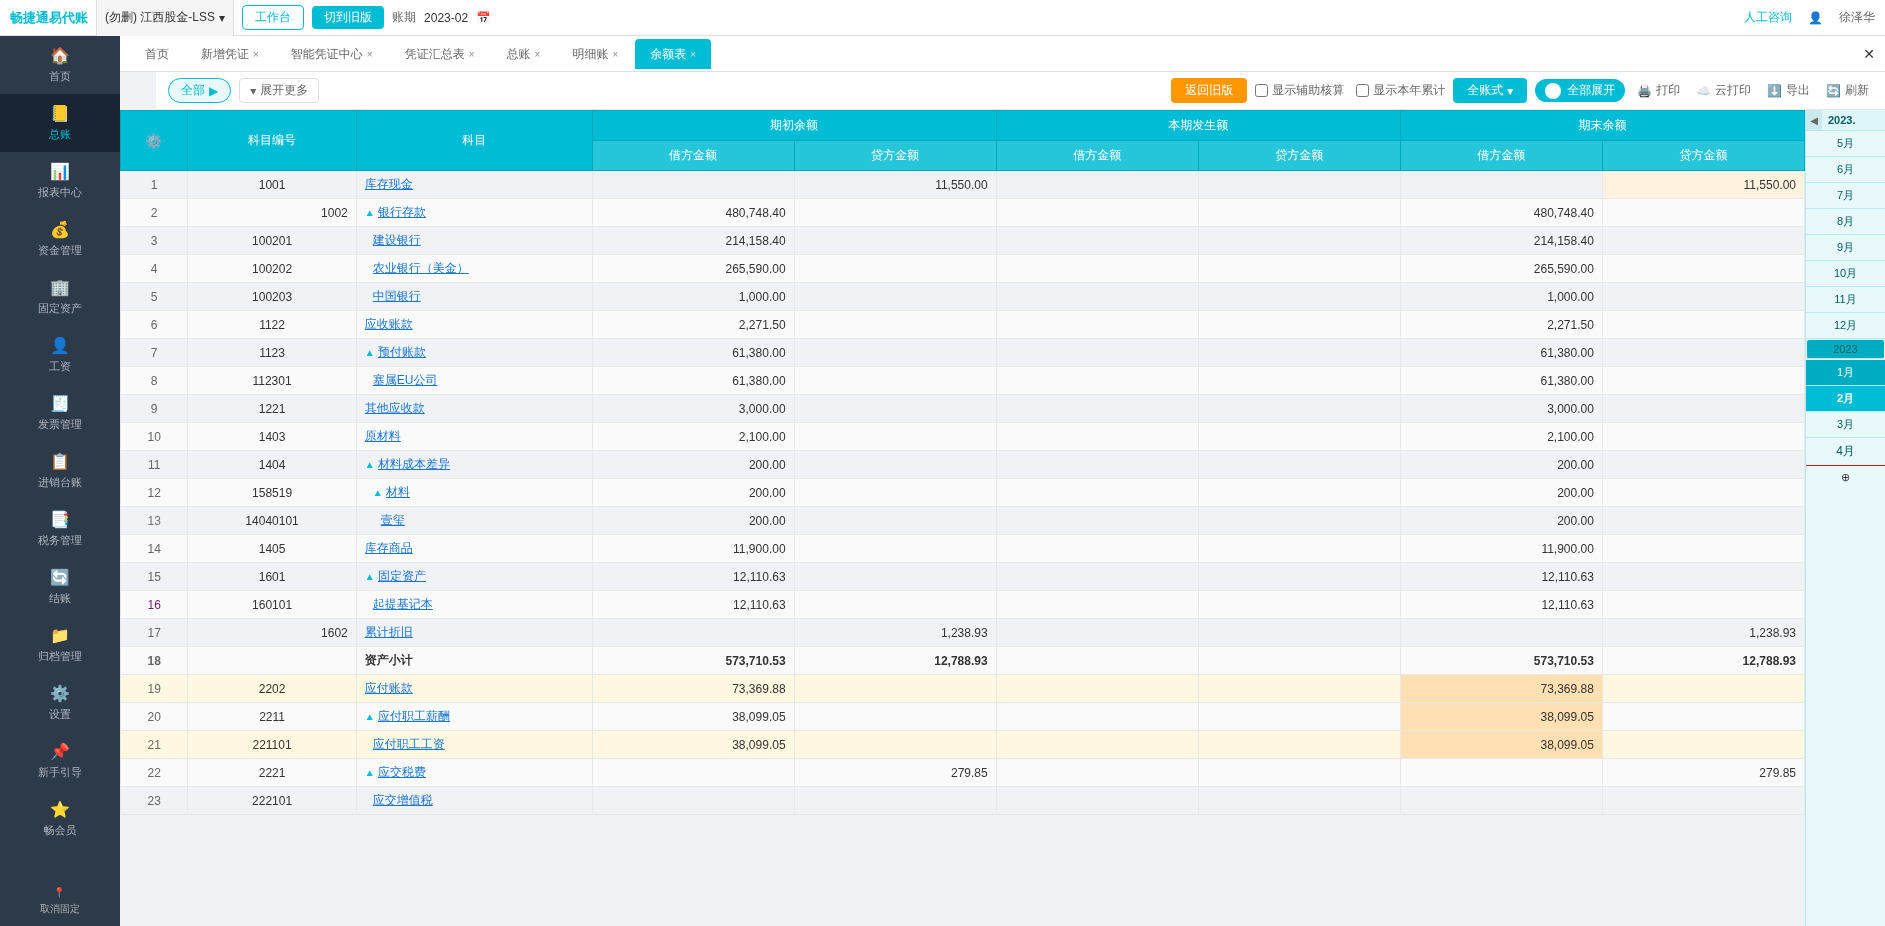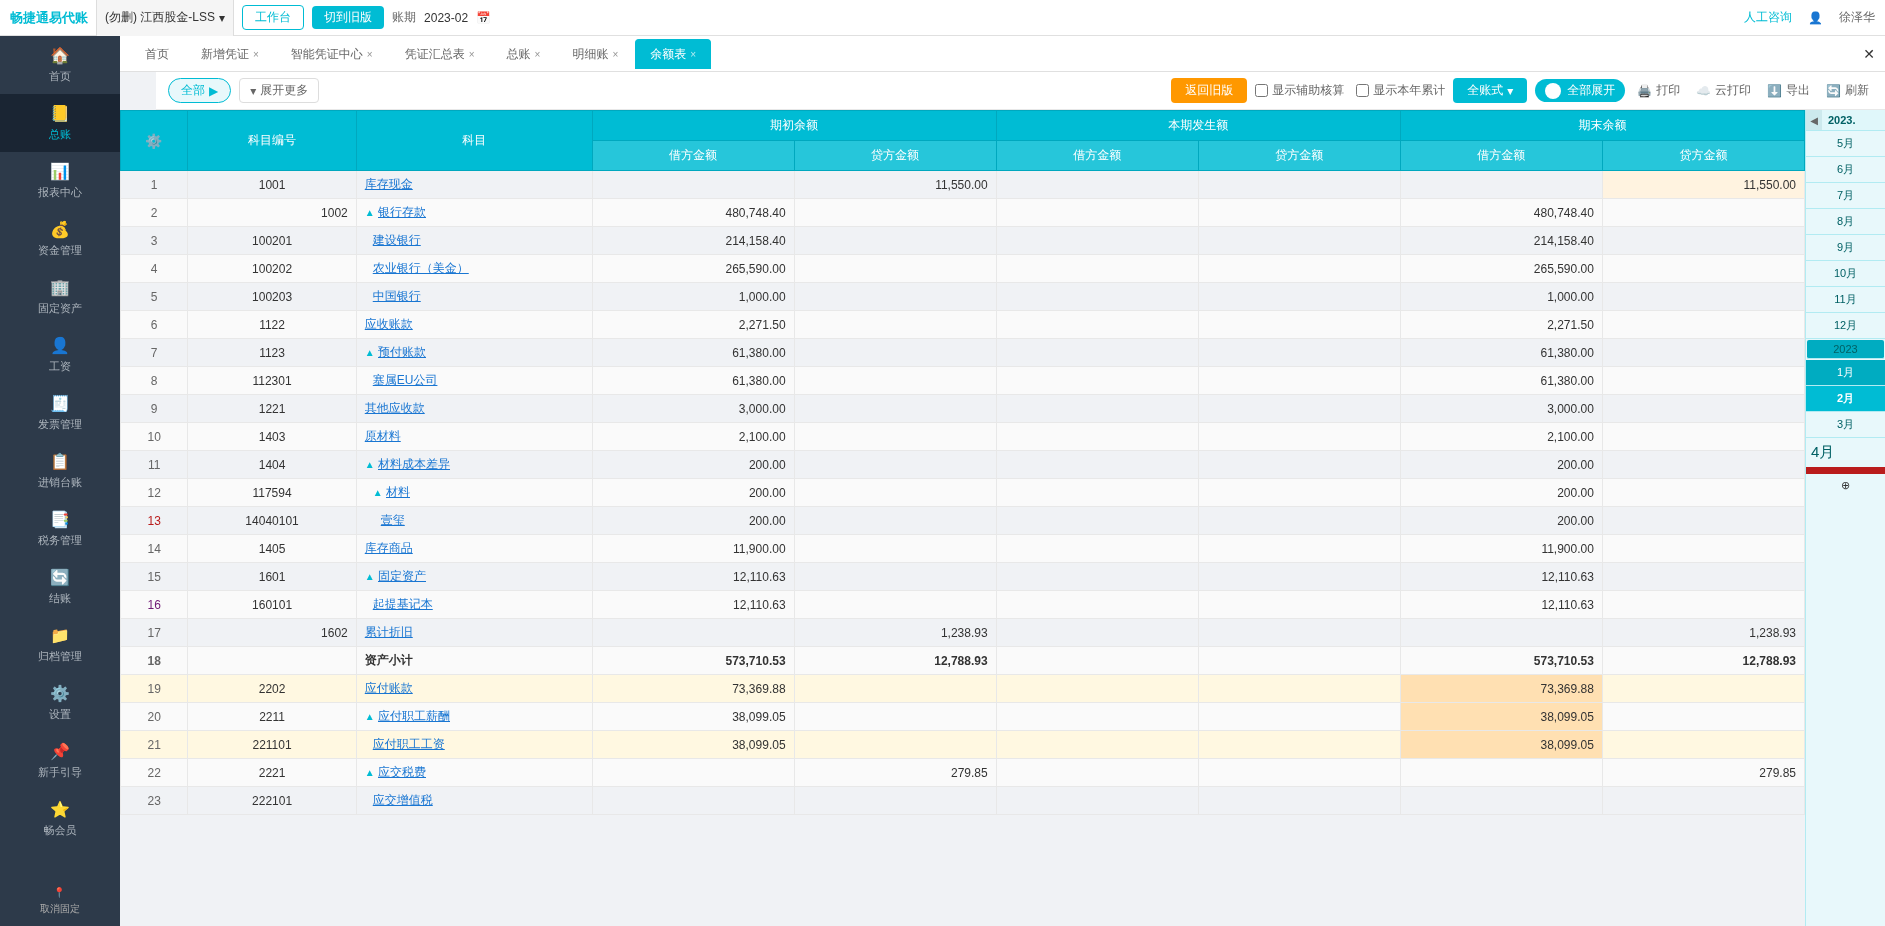--- a/index.html
+++ b/index.html
@@ -403,33 +403,33 @@
     </td>
     <td style="text-align:right;">200.00</td>
     <td style="text-align:right;"></td>
     <td style="text-align:right;"></td>
     <td style="text-align:right;"></td>
     <td style="text-align:right;">200.00</td>
     <td style="text-align:right;"></td>
   </tr>
                 <tr>
     <td style="text-align:center;color:#666;">12</td>
-    <td style="text-align:center;">117594</td>
+    <td style="text-align:center;">158519</td>
     <td style="text-align:left;padding-left:16px;">
       <span style="color:#00bcd4;font-size:10px;">▲</span> <a href="#" style="color:#1976d2;text-decoration:underline;">材料</a>
     </td>
     <td style="text-align:right;">200.00</td>
     <td style="text-align:right;"></td>
     <td style="text-align:right;"></td>
     <td style="text-align:right;"></td>
     <td style="text-align:right;">200.00</td>
     <td style="text-align:right;"></td>
   </tr>
                 <tr>
-    <td style="text-align:center;color:#b91c1c;">13</td>
+    <td style="text-align:center;color:#737373;">13</td>
     <td style="text-align:center;">14040101</td>
     <td style="text-align:left;padding-left:24px;">
       <a href="#" style="color:#1976d2;text-decoration:underline;">壹玺</a>
     </td>
     <td style="text-align:right;">200.00</td>
     <td style="text-align:right;"></td>
     <td style="text-align:right;"></td>
     <td style="text-align:right;"></td>
     <td style="text-align:right;">200.00</td>
     <td style="text-align:right;"></td>
@@ -579,20 +579,20 @@
             <div style="padding:5px;text-align:center;font-size:11px;color:#006064;border-bottom:1px solid #b2ebf2;cursor:pointer;">7月</div>
             <div style="padding:5px;text-align:center;font-size:11px;color:#006064;border-bottom:1px solid #b2ebf2;cursor:pointer;">8月</div>
             <div style="padding:5px;text-align:center;font-size:11px;color:#006064;border-bottom:1px solid #b2ebf2;cursor:pointer;">9月</div>
             <div style="padding:5px;text-align:center;font-size:11px;color:#006064;border-bottom:1px solid #b2ebf2;cursor:pointer;">10月</div>
             <div style="padding:5px;text-align:center;font-size:11px;color:#006064;border-bottom:1px solid #b2ebf2;cursor:pointer;">11月</div>
             <div style="padding:5px;text-align:center;font-size:11px;color:#006064;border-bottom:1px solid #b2ebf2;cursor:pointer;">12月</div>
             <div style="padding:3px;text-align:center;font-size:11px;color:#006064;border-bottom:1px solid #b2ebf2;cursor:pointer;background:#00acc1;border-radius:2px;margin:1px;">2023</div>
             <div style="padding:5px;text-align:center;font-size:11px;color:#fff;border-bottom:1px solid #b2ebf2;cursor:pointer;background:#00acc1;">1月</div>
             <div style="padding:5px;text-align:center;font-size:11px;color:#fff;border-bottom:1px solid #b2ebf2;cursor:pointer;background:#00bcd4;font-weight:bold;">2月</div>
             <div style="padding:5px;text-align:center;font-size:11px;color:#006064;border-bottom:1px solid #b2ebf2;cursor:pointer;">3月</div>
-            <div style="padding:5px;font-size:15px;color:#006064;border-bottom:7px solid #b91c1c;cursor:pointer;">4月</div>
+            <div style="padding:5px;text-align:center;font-size:12px;color:#006064;border-bottom:1px solid #b91c1c;cursor:pointer;">4月</div>
             <div style="padding:5px;text-align:center;font-size:11px;cursor:pointer;">⊕</div>
           </div>
         </div>
       </div>
     </div>
   </div>
 </div>
 
 </body></html>

